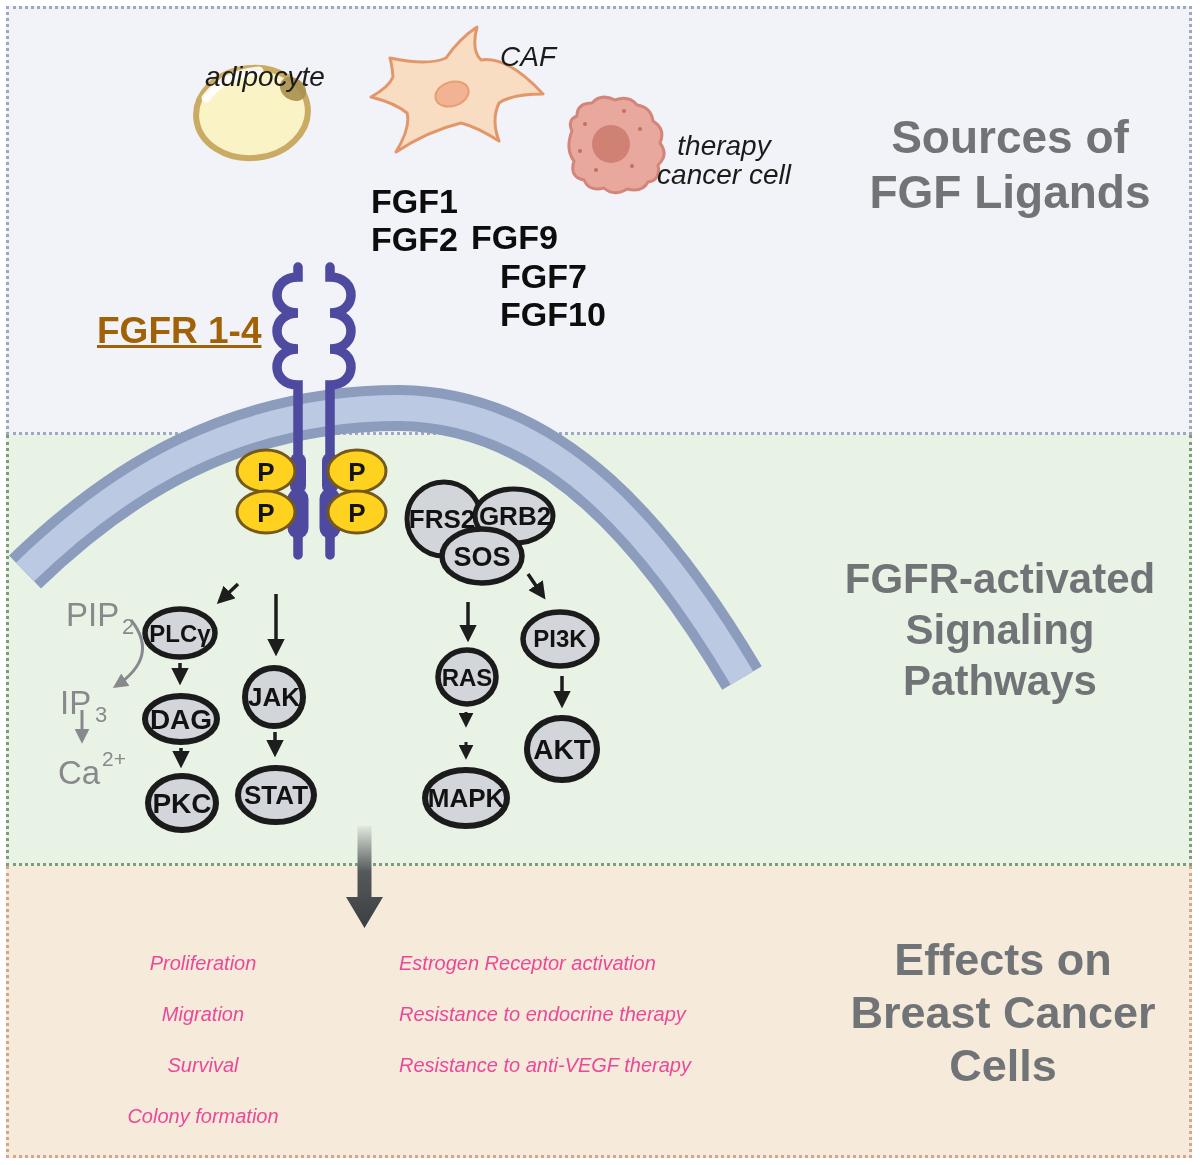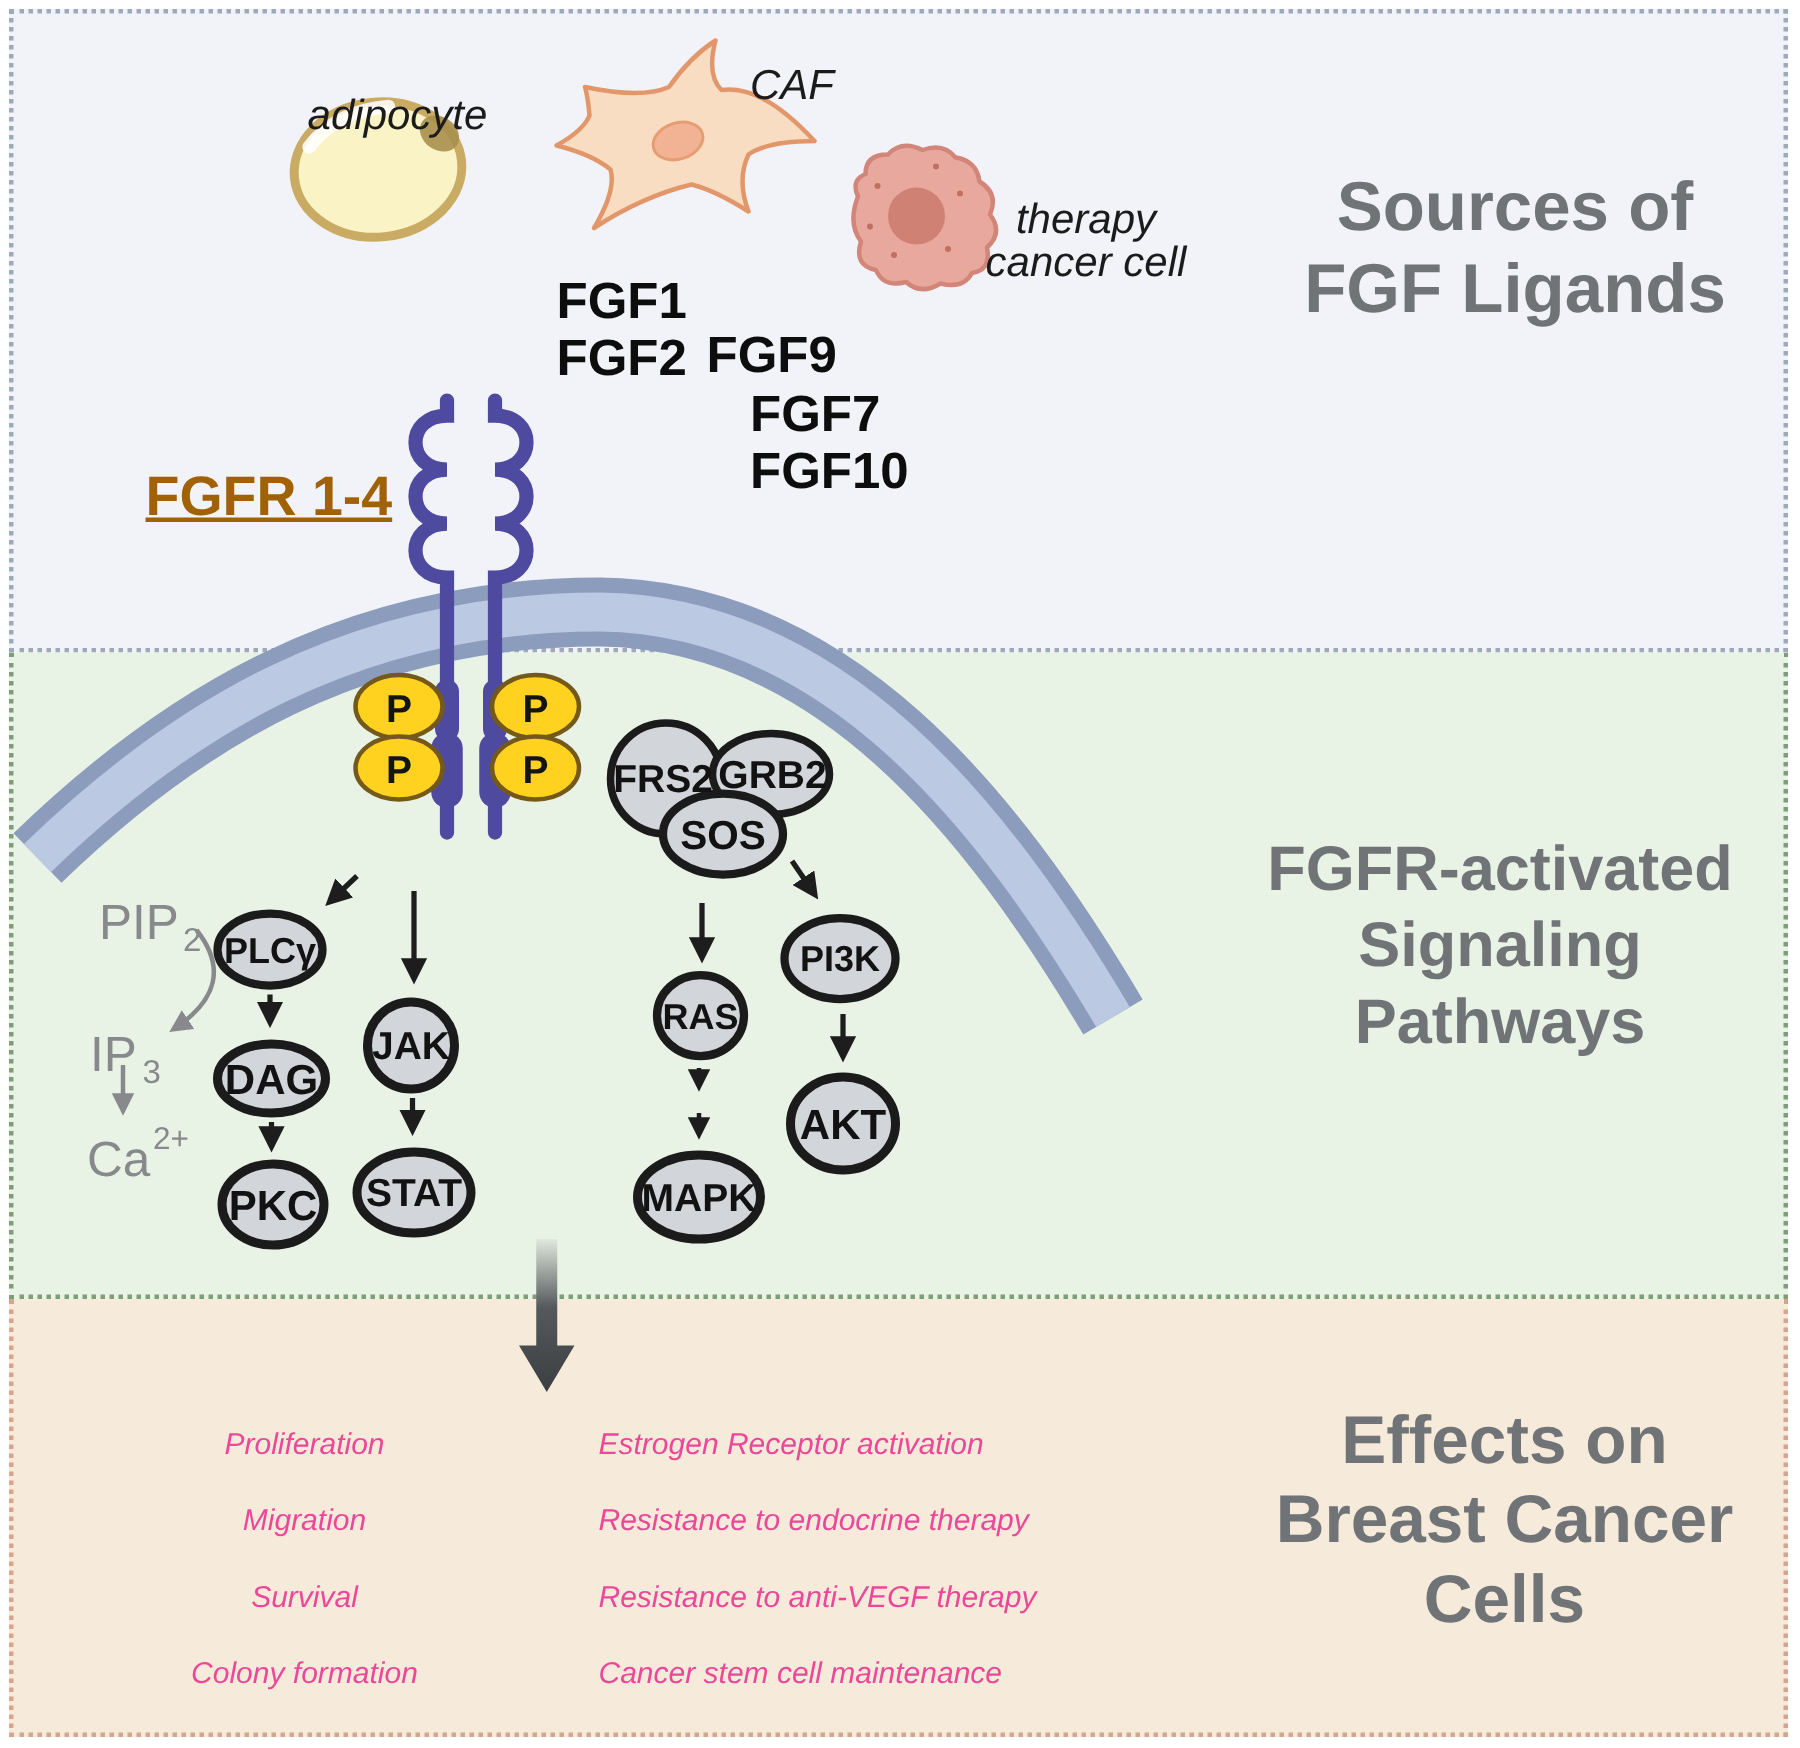--- a/index.html
+++ b/index.html
@@ -204,16 +204,15 @@
   <div class="t effects-col col-left">
     <div>Proliferation</div>
     <div>Migration</div>
     <div>Survival</div>
     <div>Colony formation</div>
   </div>
   <div class="t effects-col col-right">
     <div>Estrogen Receptor activation</div>
     <div>Resistance to endocrine therapy</div>
     <div>Resistance to anti-VEGF therapy</div>
-    <div>Cancer stem cell maintenance</div>
   </div>
 
 </div>
 
 </body></html>

